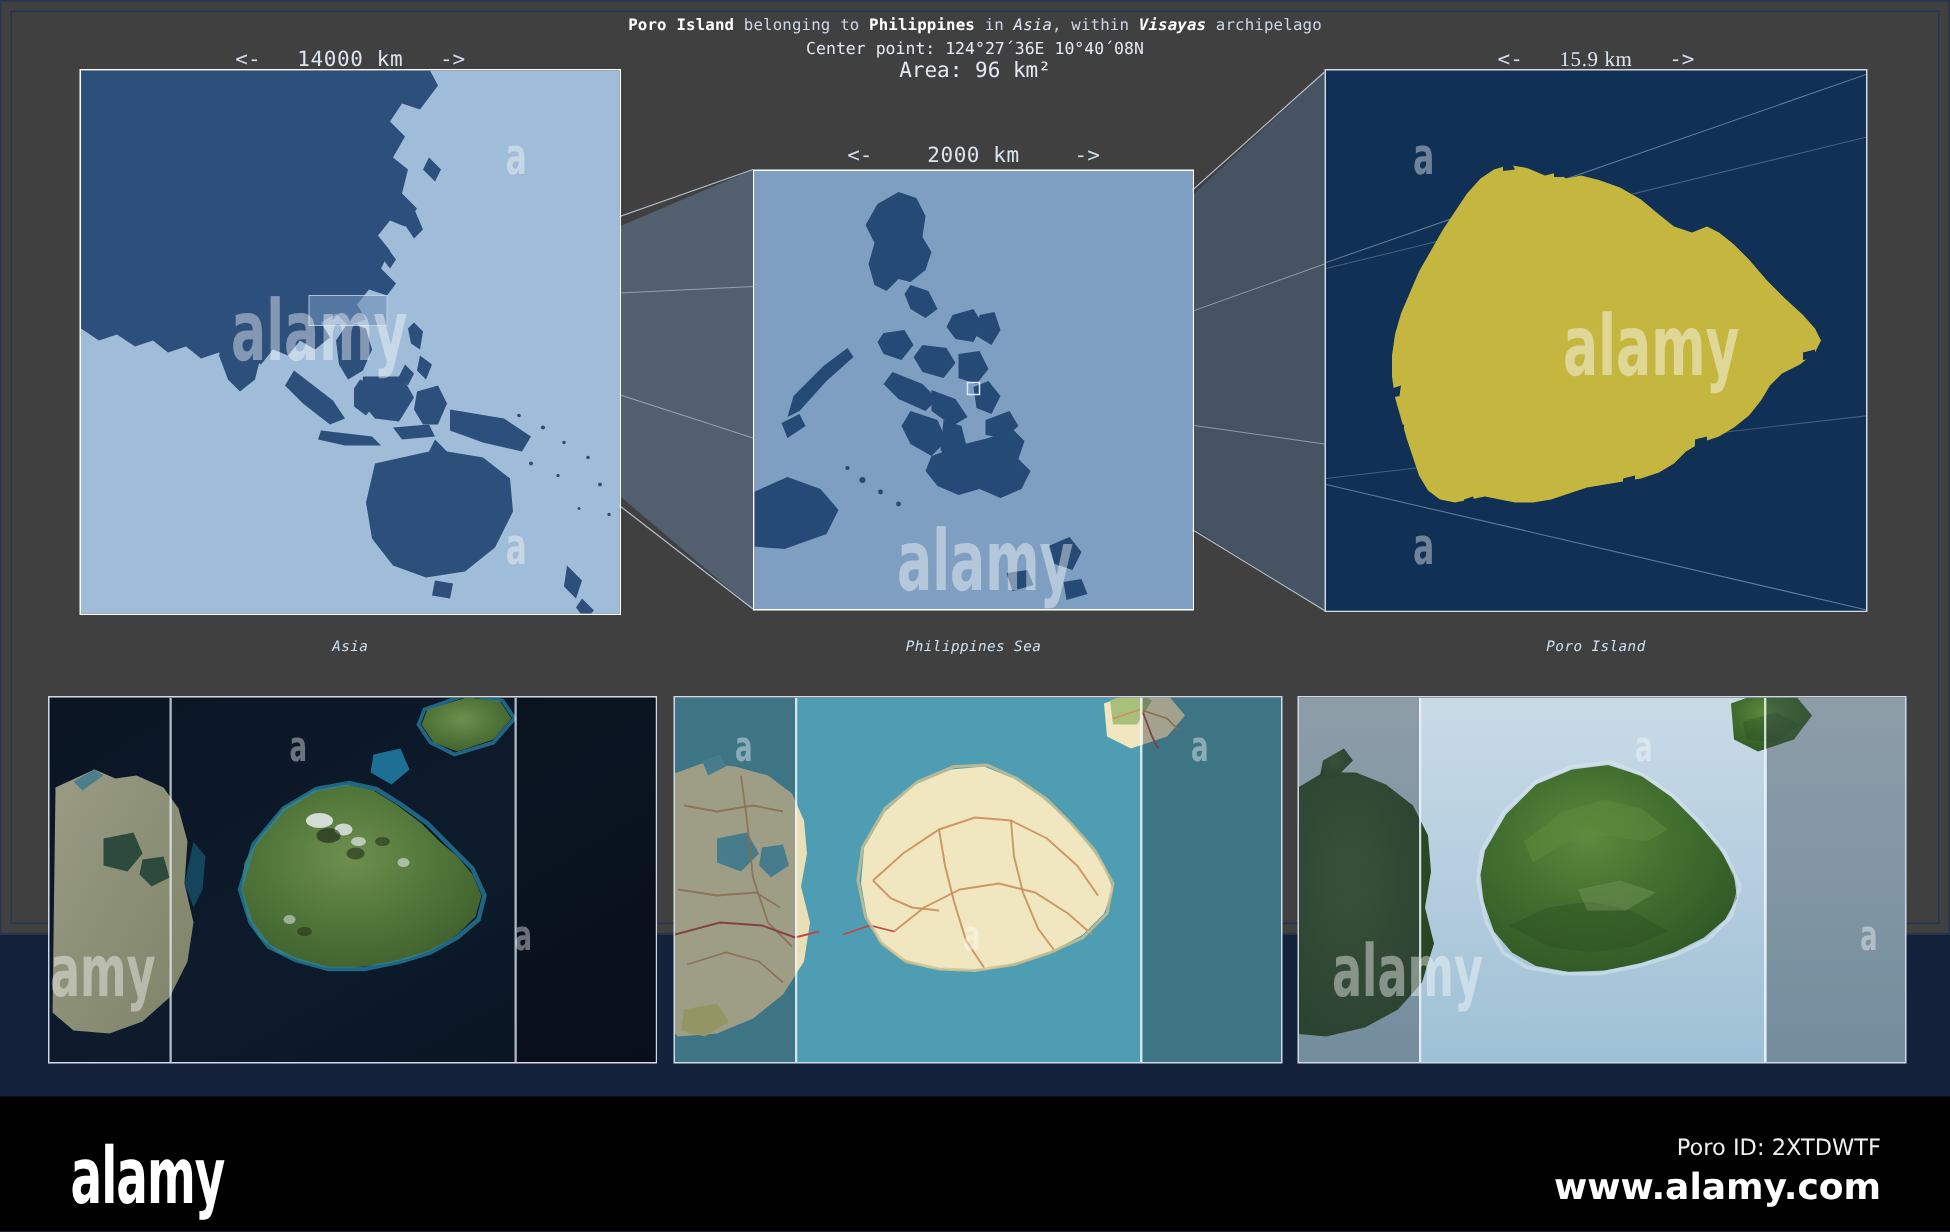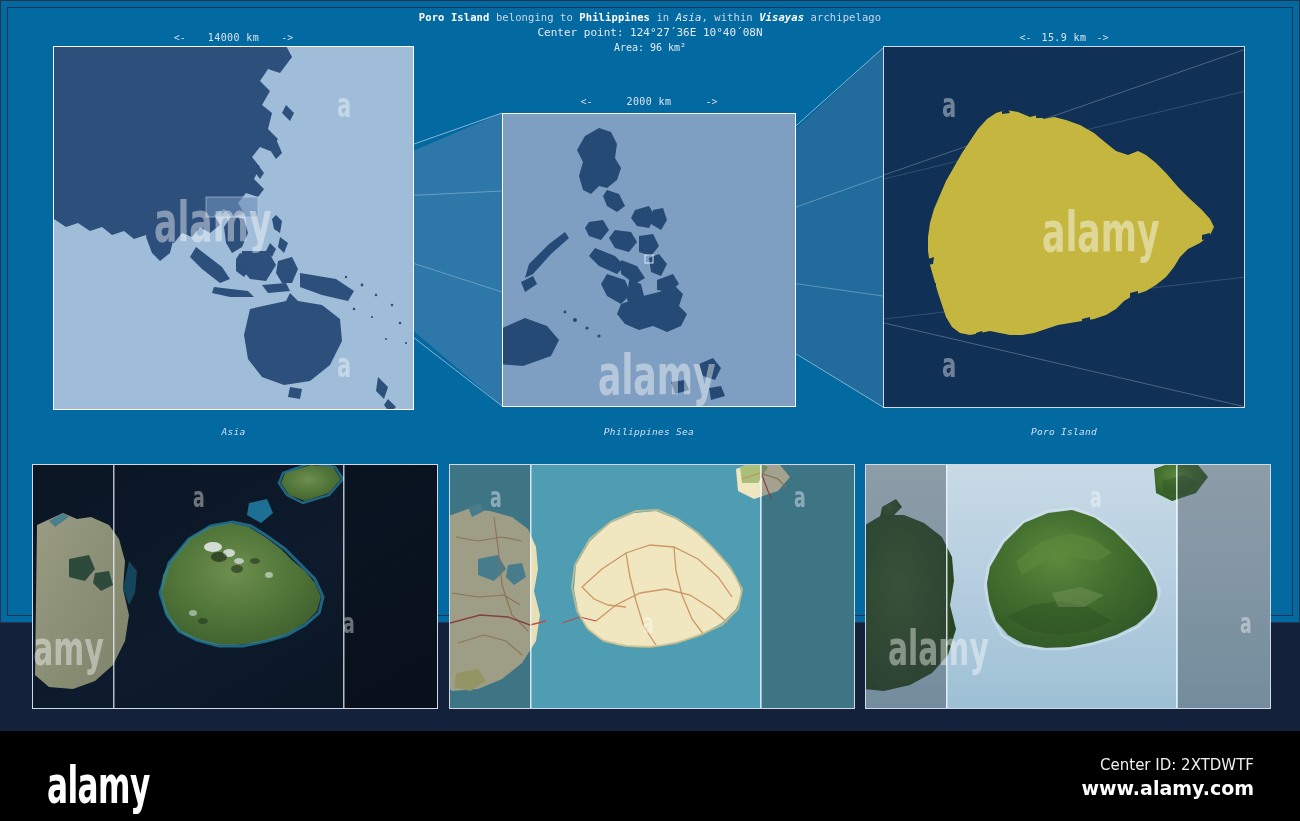--- a/index.html
+++ b/index.html
@@ -6,49 +6,49 @@
   html,body{margin:0;padding:0;background:#13213b;}
   body{
     width:1300px;height:821px;overflow:hidden;
     font-family:"DejaVu Sans Mono","Liberation Mono",monospace;
     position:relative;
   }
 
   
   #figure{
     position:absolute;left:0;top:0;width:1300px;height:623px;
-    background:#0369a1;
+    background:#404040;
     box-sizing:border-box;
     border:1px solid #26344f;
   }
   #figure:before{
     content:"";position:absolute;left:6px;top:6px;right:6px;bottom:6px;
     border:1px solid #223354;pointer-events:none;
   }
 
   
   .header{position:absolute;left:0;right:0;top:9px;text-align:center;color:#e8eef7;}
   .title{font-size:10.5px;letter-spacing:.1px;line-height:15px;white-space:nowrap;}
   .title .b{font-weight:bold;color:#ffffff;}
   .title .i{font-style:italic;color:#dfe7f2;}
   .title .bi{font-weight:bold;font-style:italic;color:#ffffff;}
   .title .n{color:#cdd7e6;}
   .subline{font-size:11px;line-height:15px;color:#e3eaf4;}
-  .subline2{font-size:10px;line-height:15px;color:#e3eaf4;}
+  .subline2{font-size:14px;line-height:15px;color:#e3eaf4;}
 
   
   .toprow{position:absolute;left:0;top:0;width:1300px;height:450px;}
   .panel{position:absolute;box-sizing:border-box;}
   .panel .frame{
     position:absolute;left:0;top:0;right:0;bottom:0;
     border:1.5px solid #ffffff;overflow:hidden;
   }
   .scalebar{
     position:absolute;left:0;right:0;
-    text-align:center;color:#dbe4f0;font-size:10px;white-space:nowrap;
+    text-align:center;color:#dbe4f0;font-size:14px;white-space:nowrap;
   }
   .scalebar .arrow{color:#cfdaea;}
   .scalebar .km{letter-spacing:.4px;}
   .caption{
     position:absolute;left:0;right:0;text-align:center;
     color:#cfe0f0;font-size:9.5px;font-style:italic;letter-spacing:.3px;
   }
 
   svg{display:block;}
 
@@ -86,21 +86,21 @@
     transform:scaleX(.60);transform-origin:left top;
   }
   #imgid{
     position:absolute;right:46px;top:25px;text-align:right;
     font-family:"DejaVu Sans","Liberation Sans",sans-serif;
     font-size:15px;color:#efefef;
   }
   #wwwalamy{
     position:absolute;right:46px;top:46px;text-align:right;
     font-family:"DejaVu Sans","Liberation Sans",sans-serif;
-    font-weight:bold;font-size:19px;color:#fff;
+    font-weight:bold;font-size:24px;color:#fff;
   }
 </style>
 </head>
 <body>
 
 <div id="figure">
 
   <div class="header">
     <div class="title">
       <span class="b">Poro Island</span><span class="n">&nbsp;</span><span class="n">belonging to</span><span class="n">&nbsp;</span><span class="b">Philippines</span><span class="n">&nbsp;</span><span class="n">in</span><span class="n">&nbsp;</span><span class="i">Asia</span><span class="n">, within</span><span class="n">&nbsp;</span><span class="bi">Visayas</span><span class="n">&nbsp;</span><span class="n">archipelago</span>
@@ -243,21 +243,21 @@
 
           <rect x="142" y="141" width="8" height="8" fill="none" stroke="#dfe8f4" stroke-width="1"></rect>
         </svg>
         <span class="wm" style="left:95px;top:228px;font-size:56px;">alamy</span>
       </div>
     </div>
     <div class="caption" style="left:501px;width:294px;top:425px;">Philippines Sea</div>
 
     <div class="scalebar" style="left:882px;width:362px;top:31px;">
       <span class="arrow">&lt;-</span>
-      <span class="km" style="margin:0 4px;">15.9 km</span>
+      <span class="km" style="margin:0 16px;font-family:Liberation Serif, serif;">15.9 km</span>
       <span class="arrow">-&gt;</span>
     </div>
 
     <div class="panel" style="left:882px;top:45px;width:362px;height:362px;">
       <div class="frame" style="border-color:#cfdae9;">
         <svg viewBox="0 0 362 362" width="362" height="362">
           <rect x="0" y="0" width="362" height="362" fill="#113055"></rect>
 
           <line x1="0" y1="128" x2="362" y2="2" stroke="#c8d7e8" stroke-width="0.7" stroke-opacity="0.45"></line>
           <line x1="0" y1="132" x2="362" y2="44" stroke="#c8d7e8" stroke-width="0.7" stroke-opacity="0.28"></line>
@@ -472,15 +472,15 @@
         <span class="wm" style="left:22px;top:155px;font-size:48px;">alamy</span>
         <span class="wm-sm" style="left:224px;top:16px;font-size:28px;">a</span>
         <span class="wm-sm" style="left:374px;top:142px;font-size:28px;">a</span>
       </div>
     </div>
   </div>
 </div>
 
 <div id="alamybar">
   <div id="alamy-logo">alamy</div>
-  <div id="imgid">Center ID: 2XTDWTF</div>
+  <div id="imgid">Poro ID: 2XTDWTF</div>
   <div id="wwwalamy">www.alamy.com</div>
 </div>
 
 </body></html>

